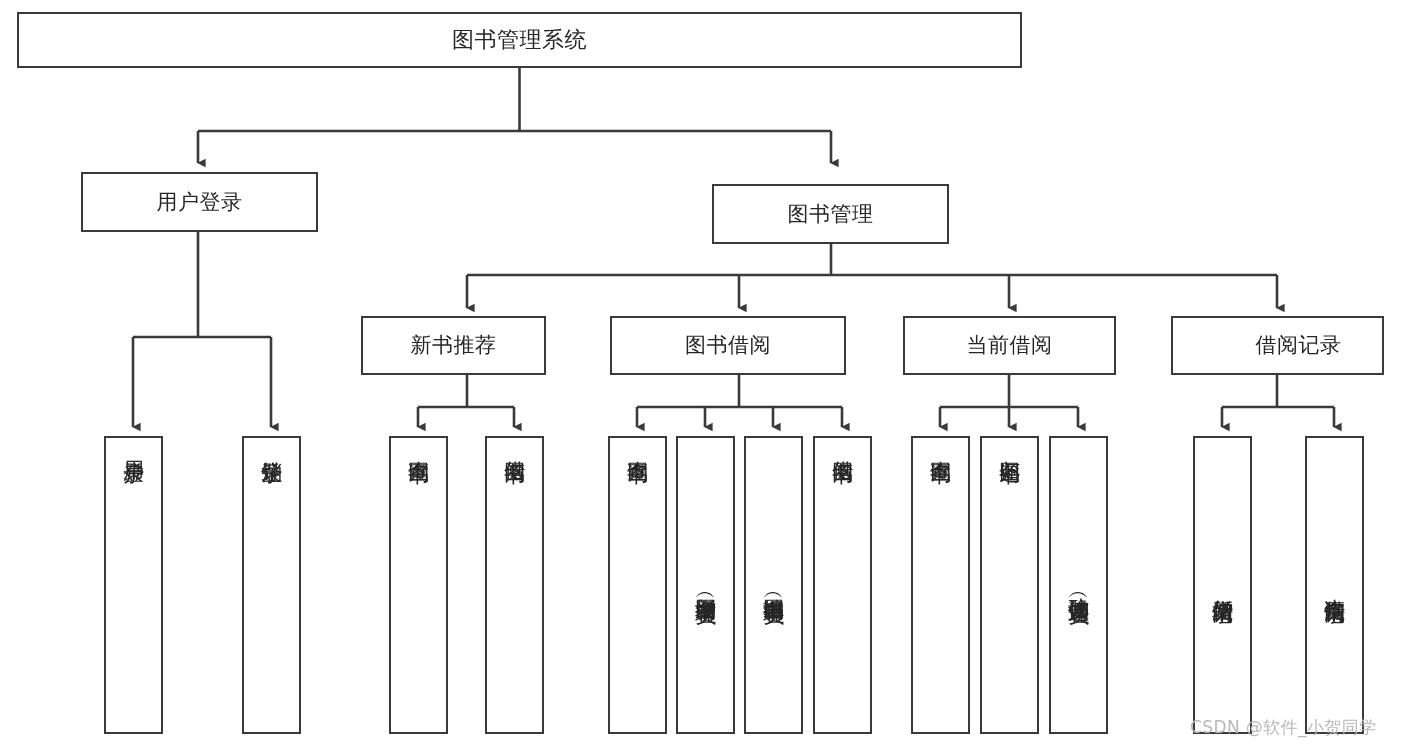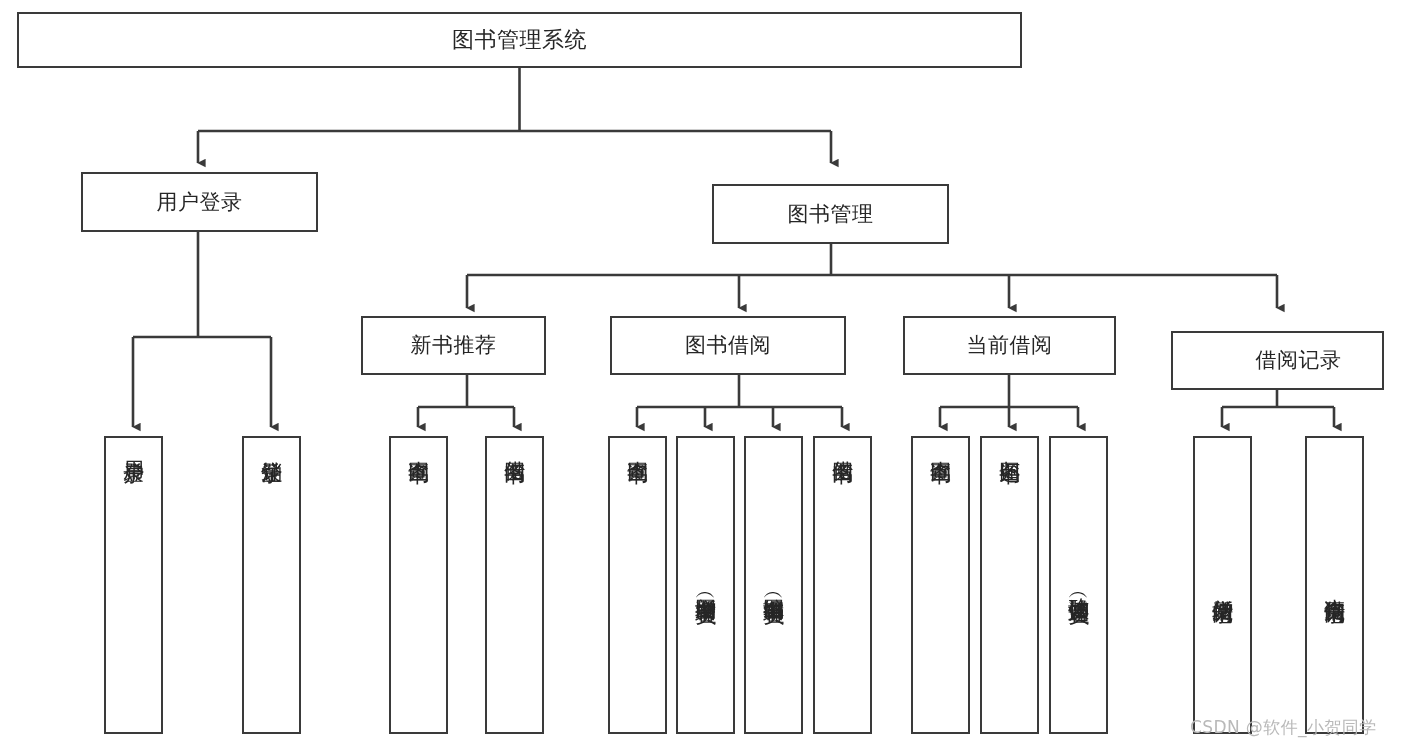--- a/index.html
+++ b/index.html
@@ -145,21 +145,21 @@
 
   <div class="node horiz" style="left:361px; top:316px; width:185px; height:59px;">
     <span class="node-label">新书推荐</span>
   </div>
   <div class="node horiz" style="left:610px; top:316px; width:236px; height:59px;">
     <span class="node-label">图书借阅</span>
   </div>
   <div class="node horiz" style="left:903px; top:316px; width:213px; height:59px;">
     <span class="node-label">当前借阅</span>
   </div>
-  <div class="node horiz" style="left:1171px; top:331px; width:213px; height:59px;padding-left:42px;">
+  <div class="node horiz" style="left:1171px; top:316px; width:213px; height:59px;padding-left:42px;">
     <span class="node-label">借阅记录</span>
   </div>
 
   <div class="node vert" style="left:104px; top:436px; width:59px; height:298px;">
     <span class="node-label">用户登录</span>
   </div>
   <div class="node vert" style="left:242px; top:436px; width:59px; height:298px;">
     <span class="node-label">注销登录</span>
   </div>
 

